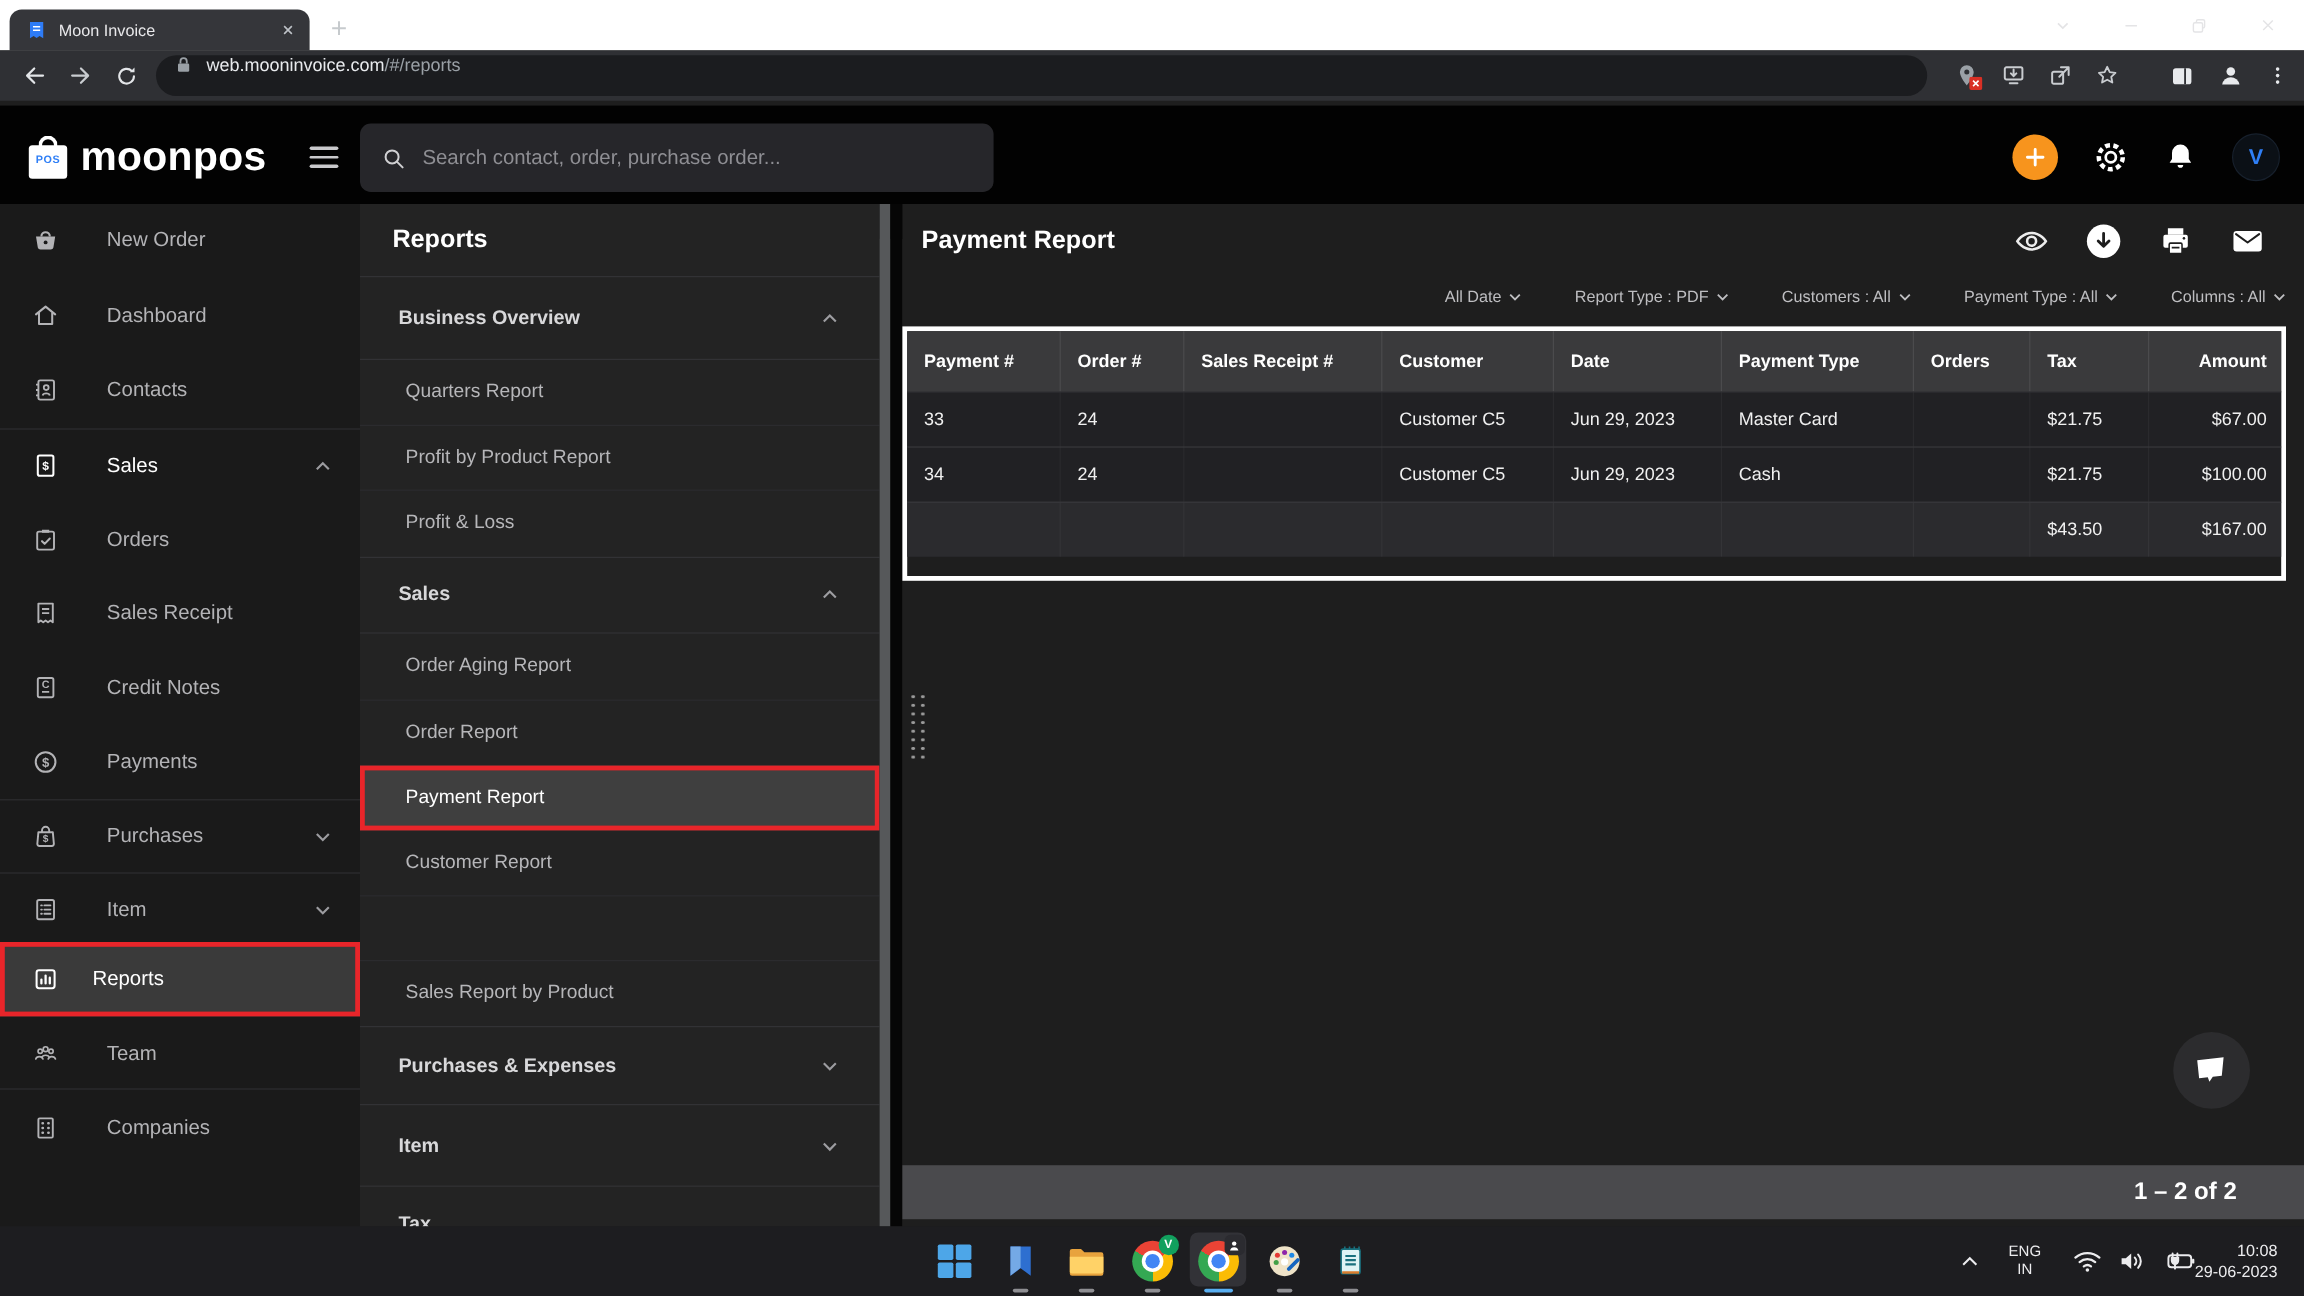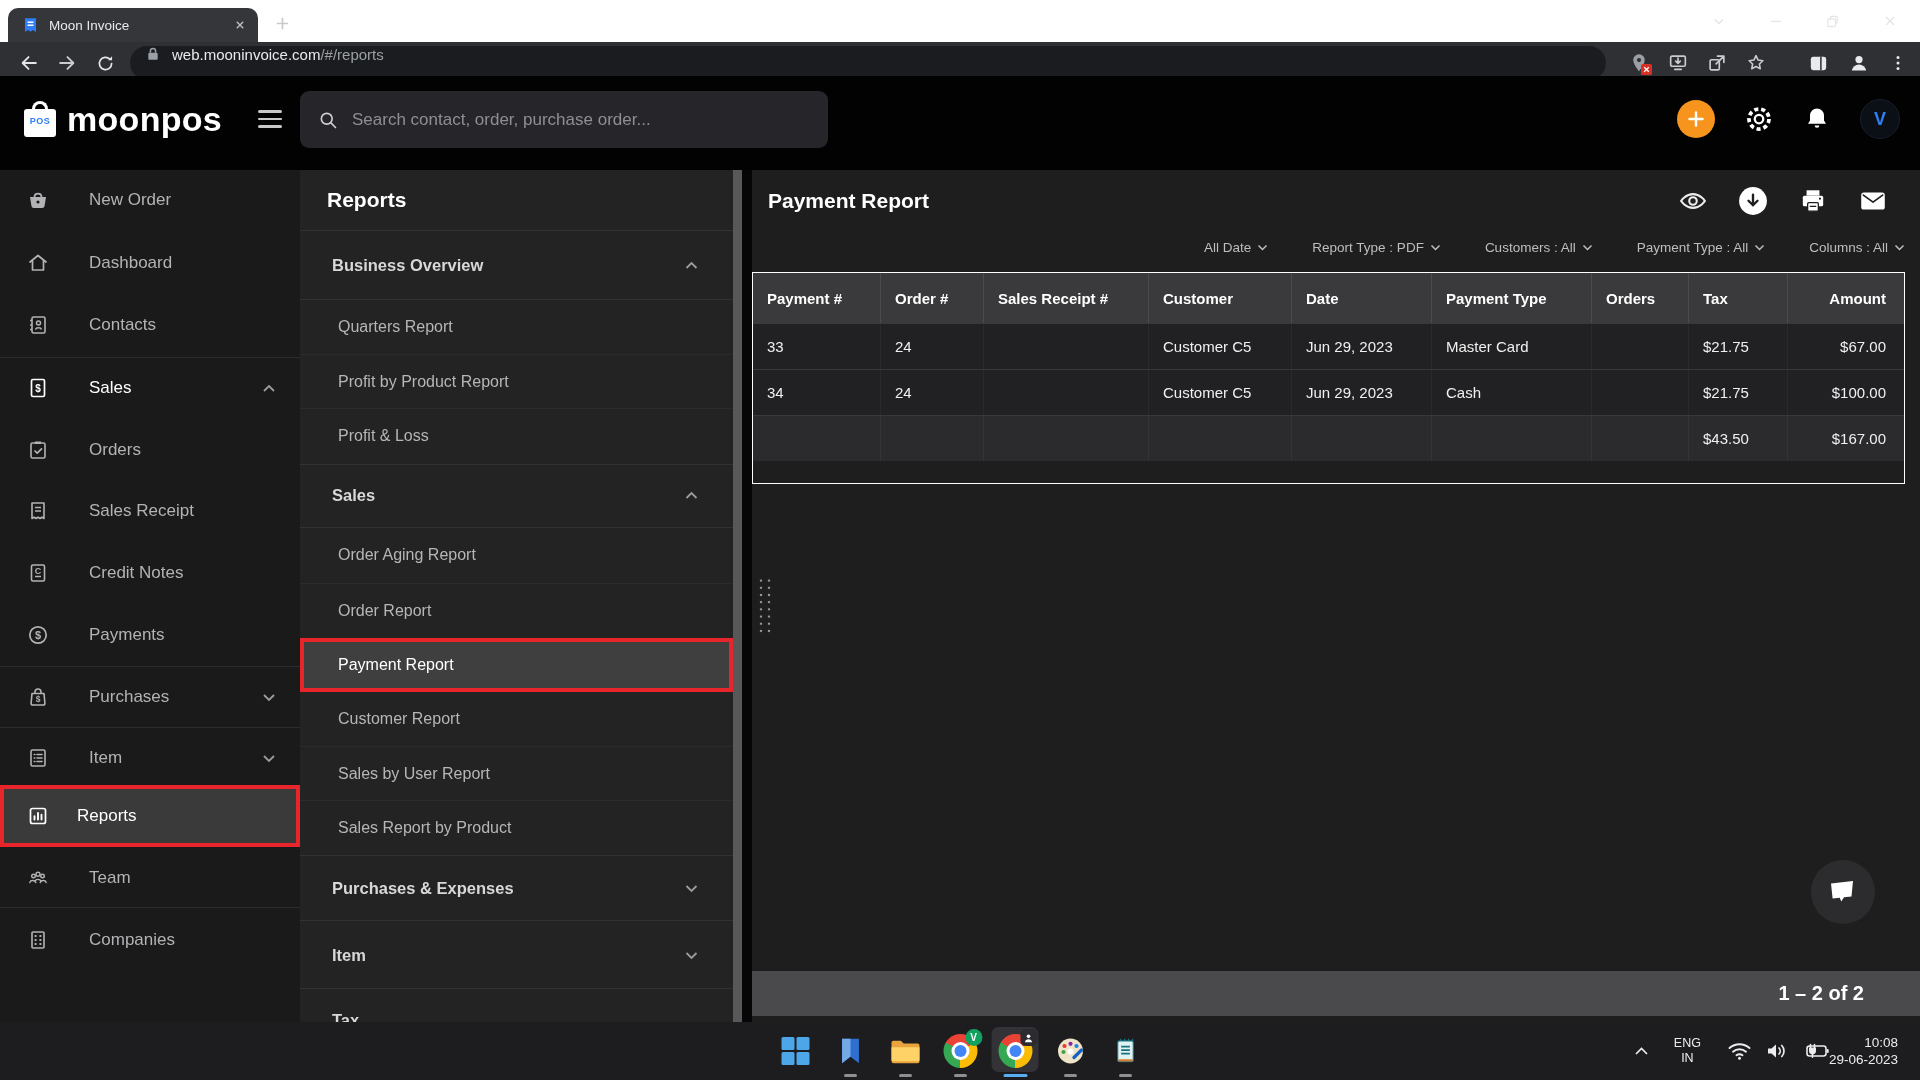--- a/index.html
+++ b/index.html
@@ -17,21 +17,21 @@
   .win-btn{width:57px;height:42px;display:flex;align-items:center;justify-content:center}
 
   .toolbar{position:absolute;top:42px;left:0;right:0;height:42px;background:#2f3034;display:flex;align-items:center;padding-left:10px}
   .tool-btn{width:38px;height:38px;display:flex;align-items:center;justify-content:center}
   .omnibox{width:1476px;height:34px;background:#1b1c1f;border-radius:17px;display:flex;align-items:flex-start;padding:0 16px;gap:12px;margin-left:6px;font-size:15px}
   .omni-host{color:#e8eaed}.omni-path{color:#9aa0a6}
   .tool-right{display:flex;align-items:center;gap:17px;margin-left:22px}
   .tool-right .gap{width:6px}
 
   
-  .app-header{position:absolute;top:76px;left:0;right:0;height:111px;background:#020202}
+  .app-header{position:absolute;top:88px;left:0;right:0;height:111px;background:#020202}
   .brand{position:absolute;left:24px;top:0;height:86px;display:flex;align-items:center;gap:11px}
   .bag{position:relative;width:32px;height:36px}
   .bag .body{position:absolute;left:0;top:8px;width:32px;height:28px;background:#fff;border-radius:3px}
   .bag .handle{position:absolute;left:8px;top:0;width:16px;height:16px;border:3px solid #fff;border-bottom:none;border-radius:8px 8px 0 0}
   .bag .pos{position:absolute;left:0;top:15px;width:32px;text-align:center;font-size:9px;font-weight:700;color:#2f7ff6;letter-spacing:.5px}
   .brand-name{font-size:34px;font-weight:700;color:#fff;letter-spacing:.3px}
   .hamburger{position:absolute;left:258px;top:31px;width:24px;height:24px;display:flex;flex-direction:column;justify-content:center;gap:5px;cursor:pointer}
   .hamburger span{display:block;height:2.5px;background:#c9c9cc;border-radius:2px}
   .searchbar{position:absolute;left:300px;top:15px;width:528px;height:57px;background:#26262a;border-radius:9px;display:flex;align-items:center;padding:0 18px;gap:14px}
   .searchbar input{flex:1;background:none;border:none;outline:none;color:#ddd;font-size:17px;font-family:inherit}
@@ -64,21 +64,21 @@
   
   .main{position:absolute;left:752px;top:170px;width:1168px;height:852px;background:#1e1e1e}
   .drag-dots{position:absolute;left:4px;top:406px;width:16px;height:57px;cursor:col-resize;
     background-image:radial-gradient(#9a9a9a 1.4px,transparent 1.6px);background-size:8px 7.2px;background-position:1px 1px}
   .m-title{position:absolute;left:16px;top:10px;height:42px;display:flex;align-items:center;font-size:21px;font-weight:700;color:#fff}
   .m-actions{position:absolute;top:16px;left:926px;display:flex;gap:30px;align-items:center}
   .m-actions .iconbtn{width:30px;height:30px}
   .m-filters{position:absolute;top:70px;right:15px;display:flex;gap:44px;align-items:center;font-size:13.5px;color:#bebec1}
   .filter{display:flex;align-items:center;gap:6px;cursor:pointer;white-space:nowrap}
 
-  .tablebox{position:absolute;left:0;top:102px;width:1153px;height:212px;border:1px solid #ffffff;background:#1e1e1e}
+  .tablebox{position:absolute;left:0;top:102px;width:1153px;height:212px;border:4px solid #ffffff;background:#1e1e1e}
   .trow{display:flex;width:100%}
   .thead{height:50px;background:#3a3a3c}
   .tbody{height:46px;background:#212124;border-top:1px solid #39393c}
   .ttotal{height:46px;background:#2b2b2e;border-top:1px solid #39393c}
   .th,.td{display:flex;align-items:center;padding-left:14px;font-size:15px;white-space:nowrap;overflow:hidden}
   .th{color:#fff;font-weight:700;border-left:1px solid rgba(255,255,255,.09)}
   .td{color:#f0f0f0;border-left:1px solid rgba(255,255,255,.045)}
   .th:first-child,.td:first-child{border-left:none}
   .w0{width:127px}.w1{width:103px}.w2{width:165px}.w3{width:143px}.w4{width:140px}
   .w5{width:160px}.w6{width:97px}.w7{width:99px}
@@ -427,21 +427,20 @@
           </svg>
         </span>
     </div>
     <div class="rp-div" style="top:357px"></div>
     <div class="rp-item" style="top:358px">Order Aging Report</div>
     <div class="rp-div" style="top:413px;background:#2b2b2e"></div>
     <div class="rp-item" style="top:414px">Order Report</div>
     <div class="rp-item selected" style="top:468px">Payment Report</div>
     <div class="rp-item" style="top:522px">Customer Report</div>
     <div class="rp-div" style="top:576px;background:#2b2b2e"></div>
-    <div class="rp-item" style="top:577px">Sales by User Report</div>
     <div class="rp-div" style="top:630px;background:#2b2b2e"></div>
     <div class="rp-item" style="top:631px">Sales Report by Product</div>
     <div class="rp-div" style="top:685px"></div>
     <div class="rp-sec" style="top:688px">
       <span class="lbl">Purchases &amp; Expenses</span>
       <span>
           <svg width="15" height="9" viewBox="0 0 14 9">
             <path d="M2 2l5 5 5-5" stroke="#9c9ca0" stroke-width="1.8" fill="none"></path>
           </svg>
         </span>

